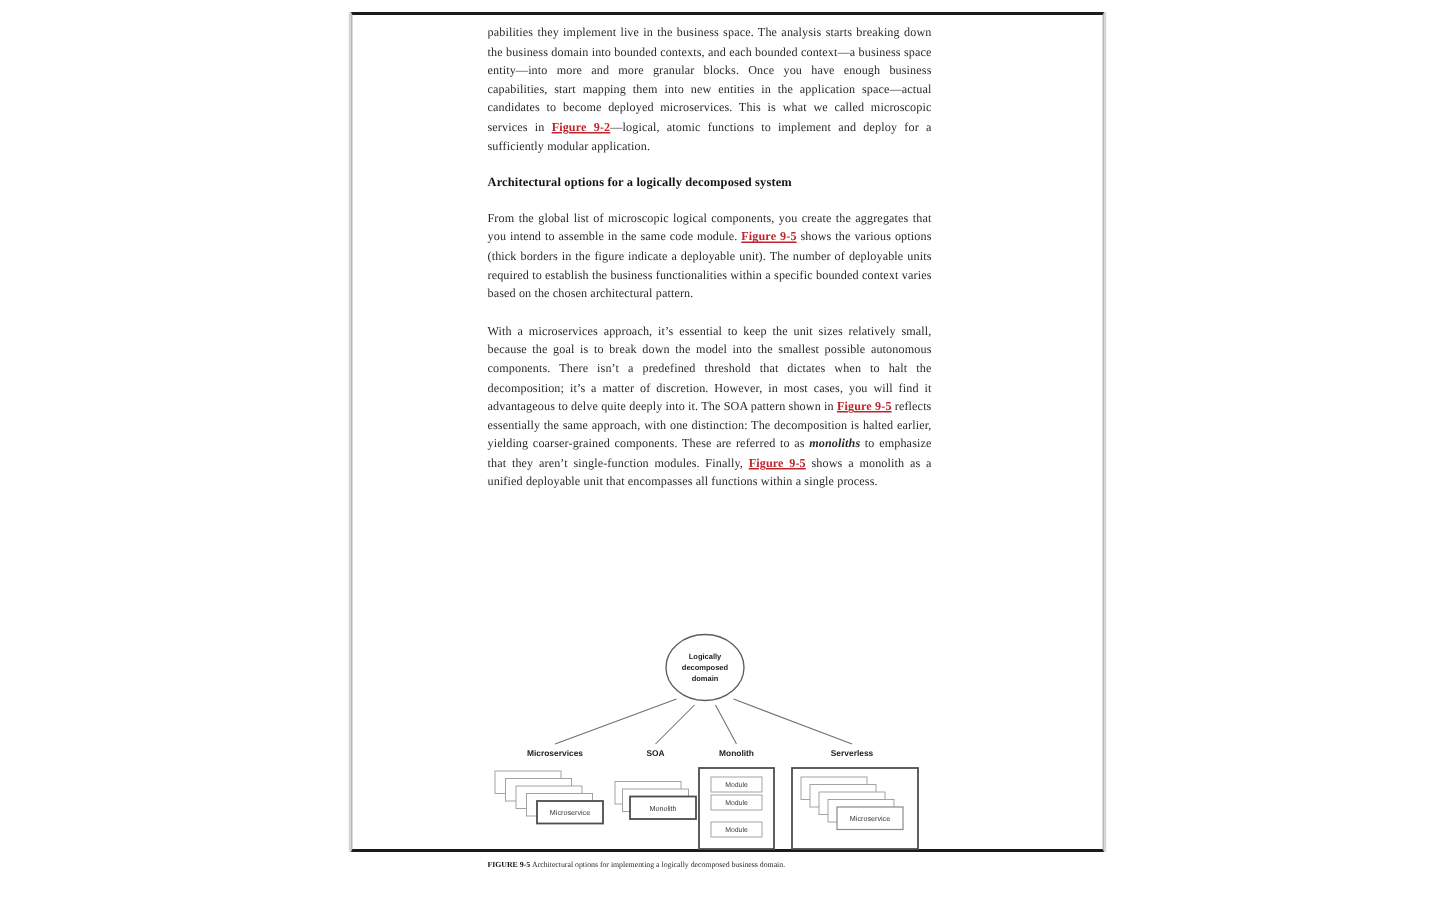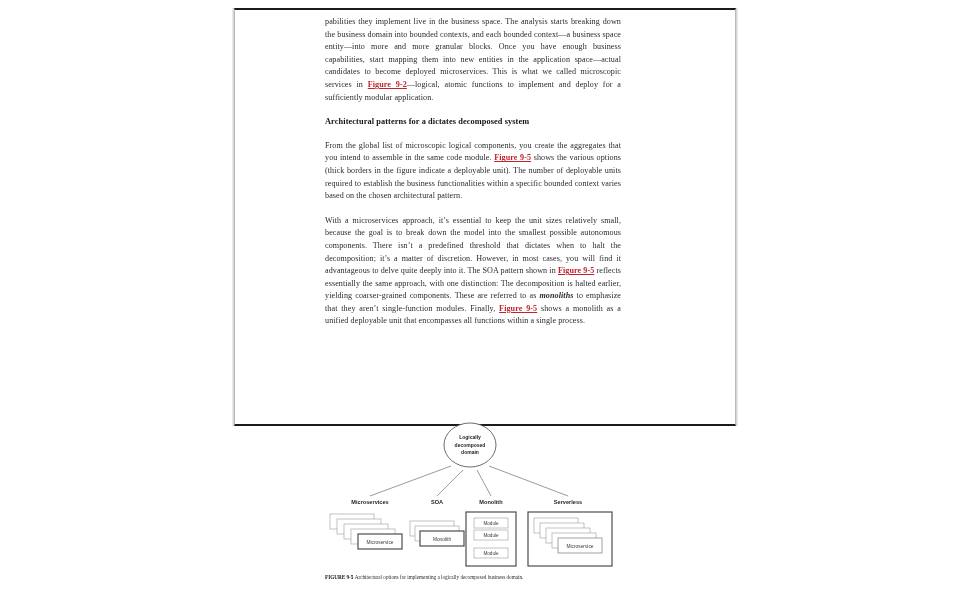--- a/index.html
+++ b/index.html
@@ -21,21 +21,21 @@
     height: 600px;
     background: #ffffff;
   }
 
   
   #page {
     position: absolute;
     left: 234px;
     top: 8px;
     width: 502px;
-    height: 418px;
+    height: 560px;
     background: #ffffff;
     border-top: 2px solid #1b1b1b;
     border-bottom: 2px solid #1b1b1b;
     border-left: 1px solid #b8b8b8;
     border-right: 1px solid #b8b8b8;
     box-sizing: border-box;
     box-shadow: 1.5px 0 0 0 #d6d6d6, -1.5px 0 0 0 #d6d6d6;
   }
 
   #content {
@@ -133,21 +133,21 @@
 
 <div id="viewport">
 
   <div id="page">
 
     <div id="content">
 
       <p class="body-par" id="par-1"><span>pabilities they implement live in the business space. The analysis starts breaking down the business domain into bounded contexts, and each bounded context—a business space entity—into more and more granular blocks. Once you have enough business capabilities, start mapping them into new entities in the application space—actual candidates to become deployed microservices. This is what we called microscopic services in </span><a class="xref" href="#">Figure 9-2</a><span>—logical, atomic functions to implement and deploy for a sufficiently modular application.</span></p>
 
 
-      <h3 class="sub-head">Architectural patterns for a dictates decomposed system</h3>
+      <h3 class="sub-head">Architectural options for a logically decomposed system</h3>
 
       <p class="body-par" id="par-3"><span>From the global list of microscopic logical components, you create the aggregates that you intend to assemble in the same code module. </span><a class="xref" href="#">Figure 9-5</a><span> shows the various options (thick borders in the figure indicate a deployable unit). The number of deployable units required to establish the business functionalities within a specific bounded context varies based on the chosen architectural pattern.</span></p>
 
       <p class="body-par" id="par-4"><span>With a microservices approach, it’s essential to keep the unit sizes relatively small, because the goal is to break down the model into the smallest possible autonomous components. There isn’t a predefined threshold that dictates when to halt the decomposition; it’s a matter of discretion. However, in most cases, you will find it advantageous to delve quite deeply into it. The SOA pattern shown in </span><a class="xref" href="#">Figure 9-5</a><span> reflects essentially the same approach, with one distinction: The decomposition is halted earlier, yielding coarser-grained components. These are referred to as </span><em class="ital">monoliths</em><span> to emphasize that they aren’t single-function modules. Finally, </span><a class="xref" href="#">Figure 9-5</a><span> shows a monolith as a unified deployable unit that encompasses all functions within a single process.</span></p>
 
     </div>
 
     <div id="figure">
 
       <svg id="figure-svg" width="296" height="156" viewBox="0 0 296 156">

